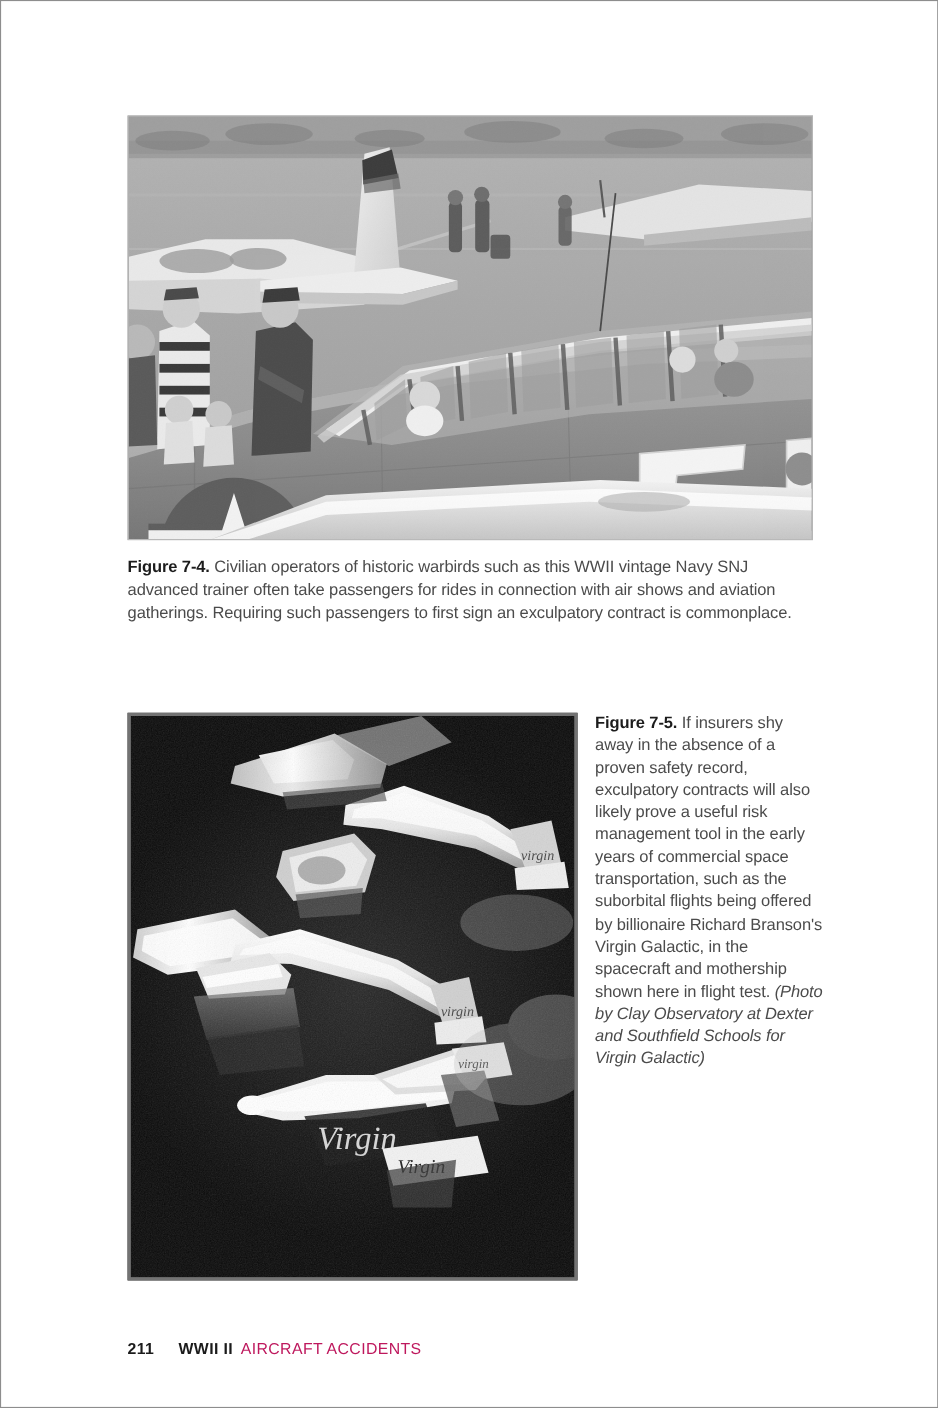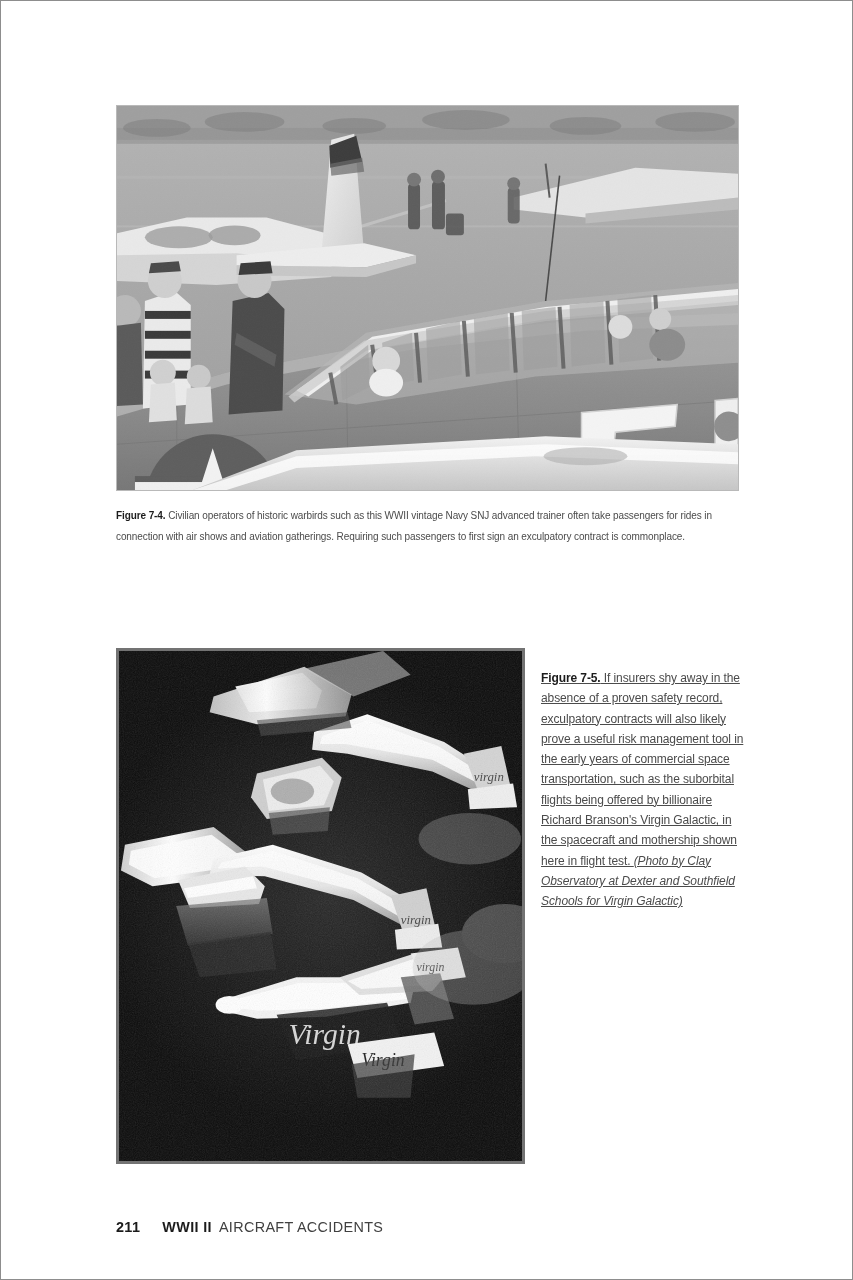--- a/index.html
+++ b/index.html
@@ -35,21 +35,21 @@
     box-sizing: border-box;
   }
   .fig74-photo svg { display: block; width: 100%; height: 100%; }
 
   
   .fig74-caption {
     position: absolute;
     left: 115px;
     top: 504px;
     width: 625px;
-    font-size: 10px;
+    font-size: 15px;
     line-height: 21.2px;
     color: #4b4b4b;
     letter-spacing: -0.1px;
     text-align: left;
   }
   .fig-label {
     font-weight: bold;
     color: #1c1c1c;
   }
 
@@ -64,27 +64,26 @@
     background: #070707;
     border: 3px solid #737373;
     box-sizing: border-box;
   }
   .fig75-photo svg { display: block; width: 100%; height: 100%; }
 
   
   .fig75-caption {
     position: absolute;
     left: 540px;
-    top: 667px;
+    top: 647px;
     width: 208px;
-    font-size: 12px;
+    font-size: 15px;
     line-height: 20.3px;
     color: #4b4b4b;
     letter-spacing: -0.1px;
-    text-decoration: underline;
   }
   .credit { font-style: italic; }
 
   
   .footer {
     position: absolute;
     left: 115px;
     top: 1218px;
     width: 630px;
     font-size: 14.4px;
@@ -95,21 +94,21 @@
     font-weight: bold;
     color: #1b1b1b;
     margin-right: 22px;
   }
   .footer .part {
     font-weight: bold;
     color: #1b1b1b;
     margin-right: 7px;
   }
   .footer .partname {
-    color: #404040;
+    color: #be185d;
   }
 </style>
 </head>
 <body>
 
 <div class="page">
 
   <div class="fig74-photo">
     <svg viewBox="0 0 623 386" preserveAspectRatio="none">
       <defs>

